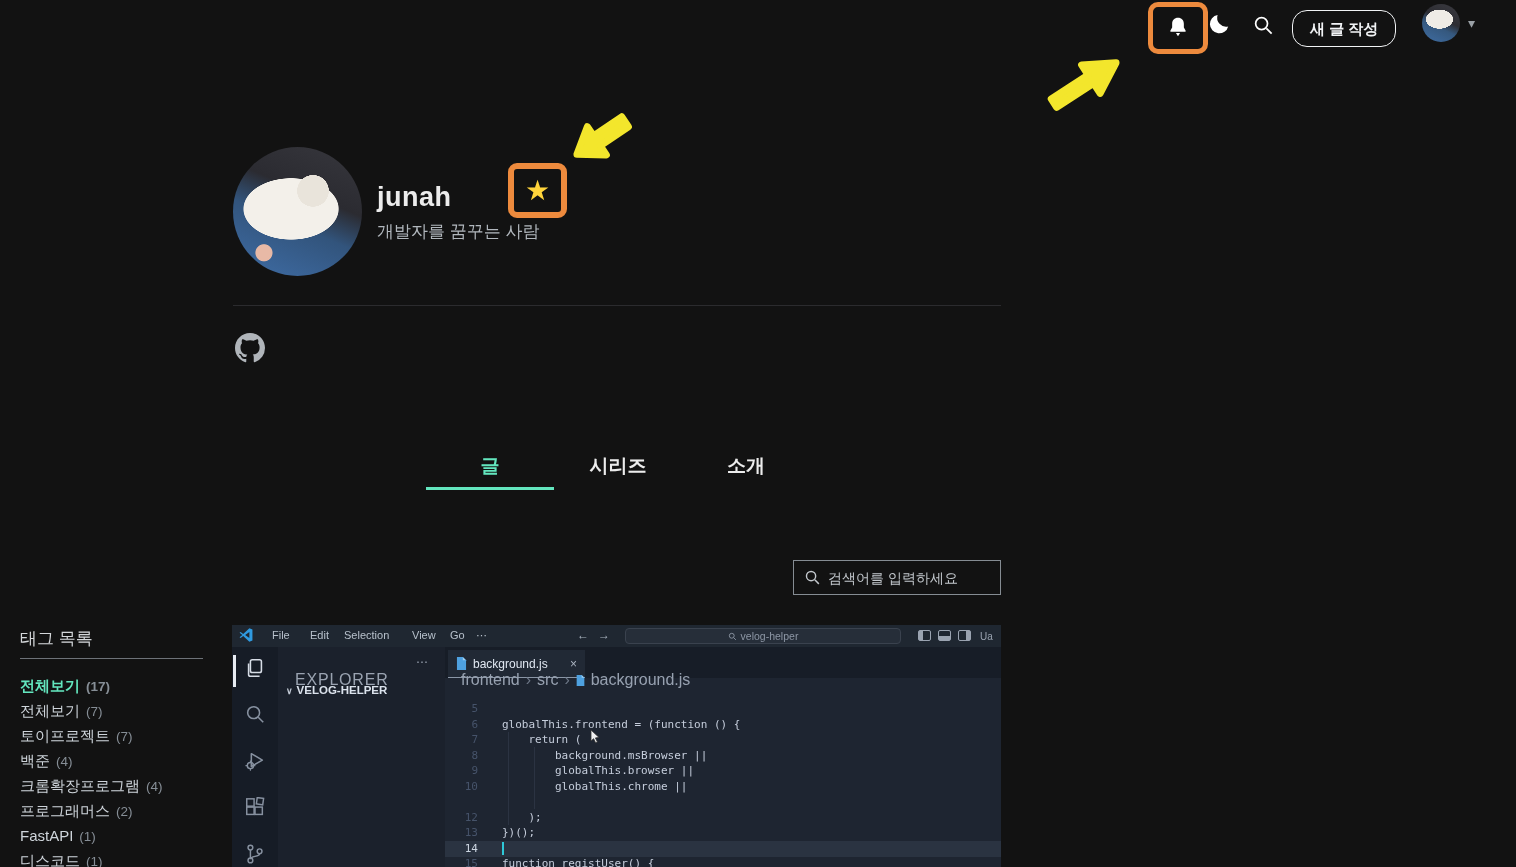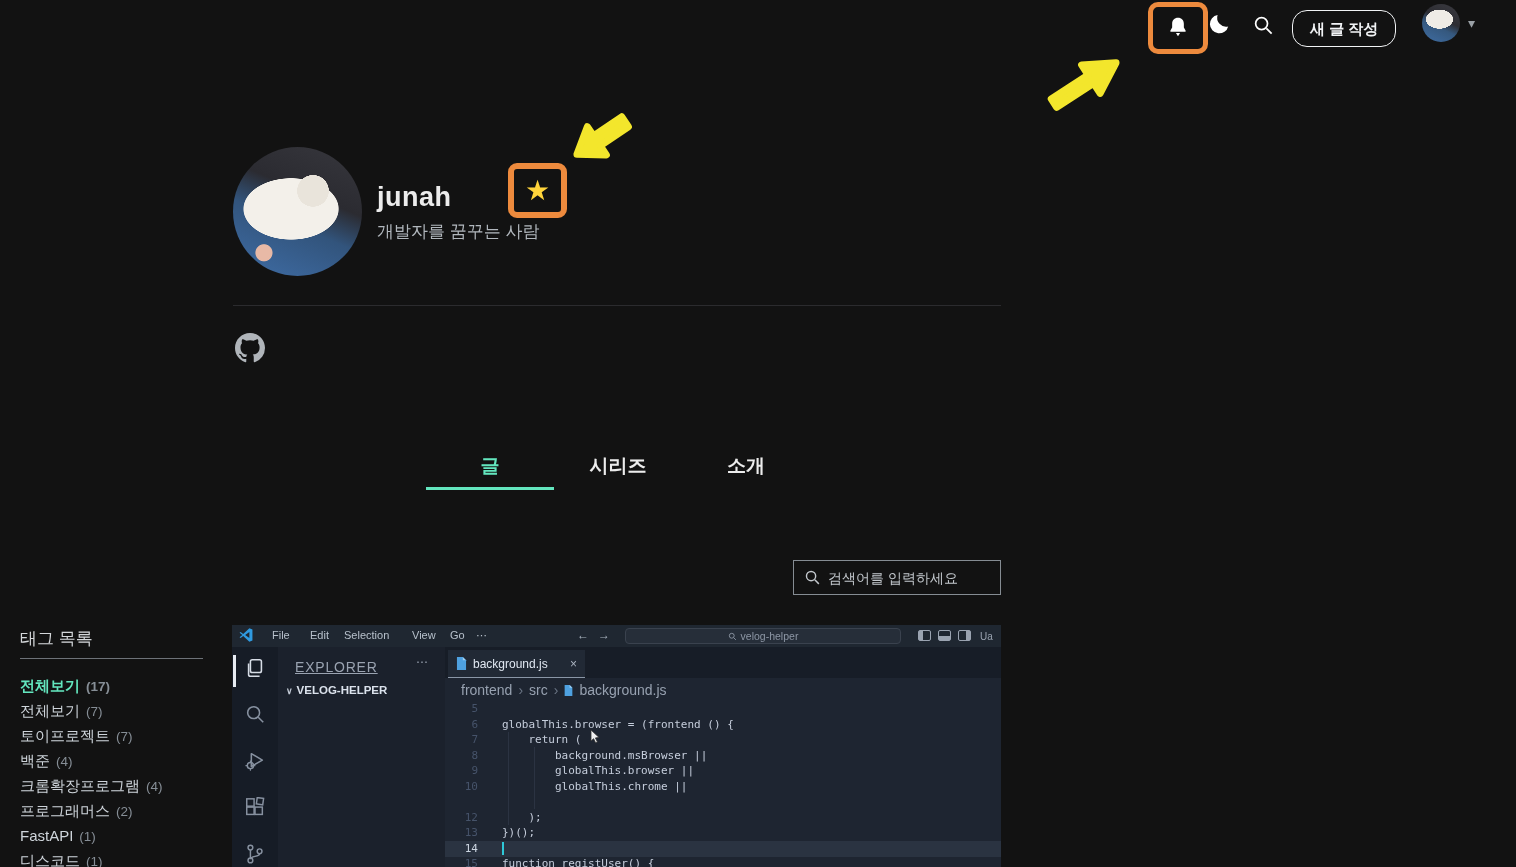--- a/index.html
+++ b/index.html
@@ -83,32 +83,32 @@
   .lay-ico i { position:absolute; background:#9aa3b0; display:block; }
   #lay1 i { left:0; top:0; bottom:0; width:4px; }
   #lay2 i { left:0; right:0; bottom:0; height:4px; }
   #lay3 i { right:0; top:0; bottom:0; width:4px; }
   #vsc-ua { left:748px; top:6px; color:#9aa3b0; font-size:10px; }
 
   #vsc-activitybar { left:0; top:22px; width:46px; height:220px; background:#161c26; }
   .act-ico { position:absolute; left:12px; width:22px; height:22px; }
   #act-indicator { left:1px; top:8px; width:2.5px; height:32px; background:#e7ecf2; }
   #vsc-sidebar { left:46px; top:22px; width:167px; height:220px; background:#1b212c; }
-  #vsc-explorer-title { left:17px; top:12px; font-size:14px; letter-spacing:.8px; color:#9aa3b1;text-decoration:underline; }
+  #vsc-explorer-title { left:17px; top:24px; font-size:16px; letter-spacing:.8px; color:#9aa3b1; }
   #vsc-explorer-more { left:138px; top:8px; font-size:12px; color:#9aa3b1; }
   #vsc-folder { left:8px; top:37px; font-size:11.5px; font-weight:bold; color:#dbe2ec; }
   #vsc-folder .chev { font-size:9px; margin-right:4px; color:#c3cbd6; }
 
   #vsc-editor { left:213px; top:22px; width:556px; height:220px; background:#1e2531; }
   #vsc-tabbar { left:0; top:0; width:556px; height:31px; background:#171d27; }
   #vsc-tab { left:3px; top:3px; width:137px; height:28px; background:#212935; border-bottom:1.5px solid #8a96a6;
     display:flex; align-items:center; gap:6px; padding:0 8px; }
   #vsc-tab .lbl { font-size:12px; color:#e0e7f1; }
   #vsc-tab .x { font-size:12px; color:#aab3c0; margin-left:auto; }
-  #vsc-breadcrumb { left:16px; top:35px; font-size:14px; color:#97a1b0; display:flex; align-items:center; gap:6px; }
+  #vsc-breadcrumb { left:16px; top:24px; font-size:16px; color:#97a1b0; display:flex; align-items:center; gap:6px; }
   #vsc-breadcrumb .sep { color:#6b7585; }
 
   .crow { position:absolute; left:0; width:556px; height:15.5px; font-family:"DejaVu Sans Mono", monospace; font-size:11px; line-height:15.5px; }
   .crow .lnum { position:absolute; left:0; width:33px; text-align:right; color:#46536a; }
   .crow .ctext { position:absolute; left:57px; white-space:pre; color:#c6cedc; }
   #hl-line { left:0; top:193.5px; width:556px; height:16px; background:rgba(160,180,210,0.10); }
   #hl-line .lnum { color:#cdd6e2; }
   .caret-cursor { position:absolute; left:57px; top:1px; width:2px; height:13px; background:#2ec8d8; }
   .iguide { position:absolute; width:1px; background:#2b3342; }
   #mouse-cursor { left:145px; top:82px; }
@@ -289,21 +289,21 @@
         <span class="lnum">14</span>
         <span class="caret-cursor" data-interactable="false"></span>
       </div>
 
       <div class="crow" style="top:54px" data-interactable="false">
           <span class="lnum">5</span>
           <span class="ctext"></span>
         </div>
       <div class="crow" style="top:69.5px" data-interactable="false">
           <span class="lnum">6</span>
-          <span class="ctext">globalThis.browser = (frontend () {</span>
+          <span class="ctext">globalThis.frontend = (function () {</span>
         </div>
       <div class="crow" style="top:85px" data-interactable="false">
           <span class="lnum">7</span>
           <span class="ctext">    return (</span>
         </div>
       <div class="crow" style="top:100.5px" data-interactable="false">
           <span class="lnum">8</span>
           <span class="ctext">        background.msBrowser ||</span>
         </div>
       <div class="crow" style="top:116px" data-interactable="false">

